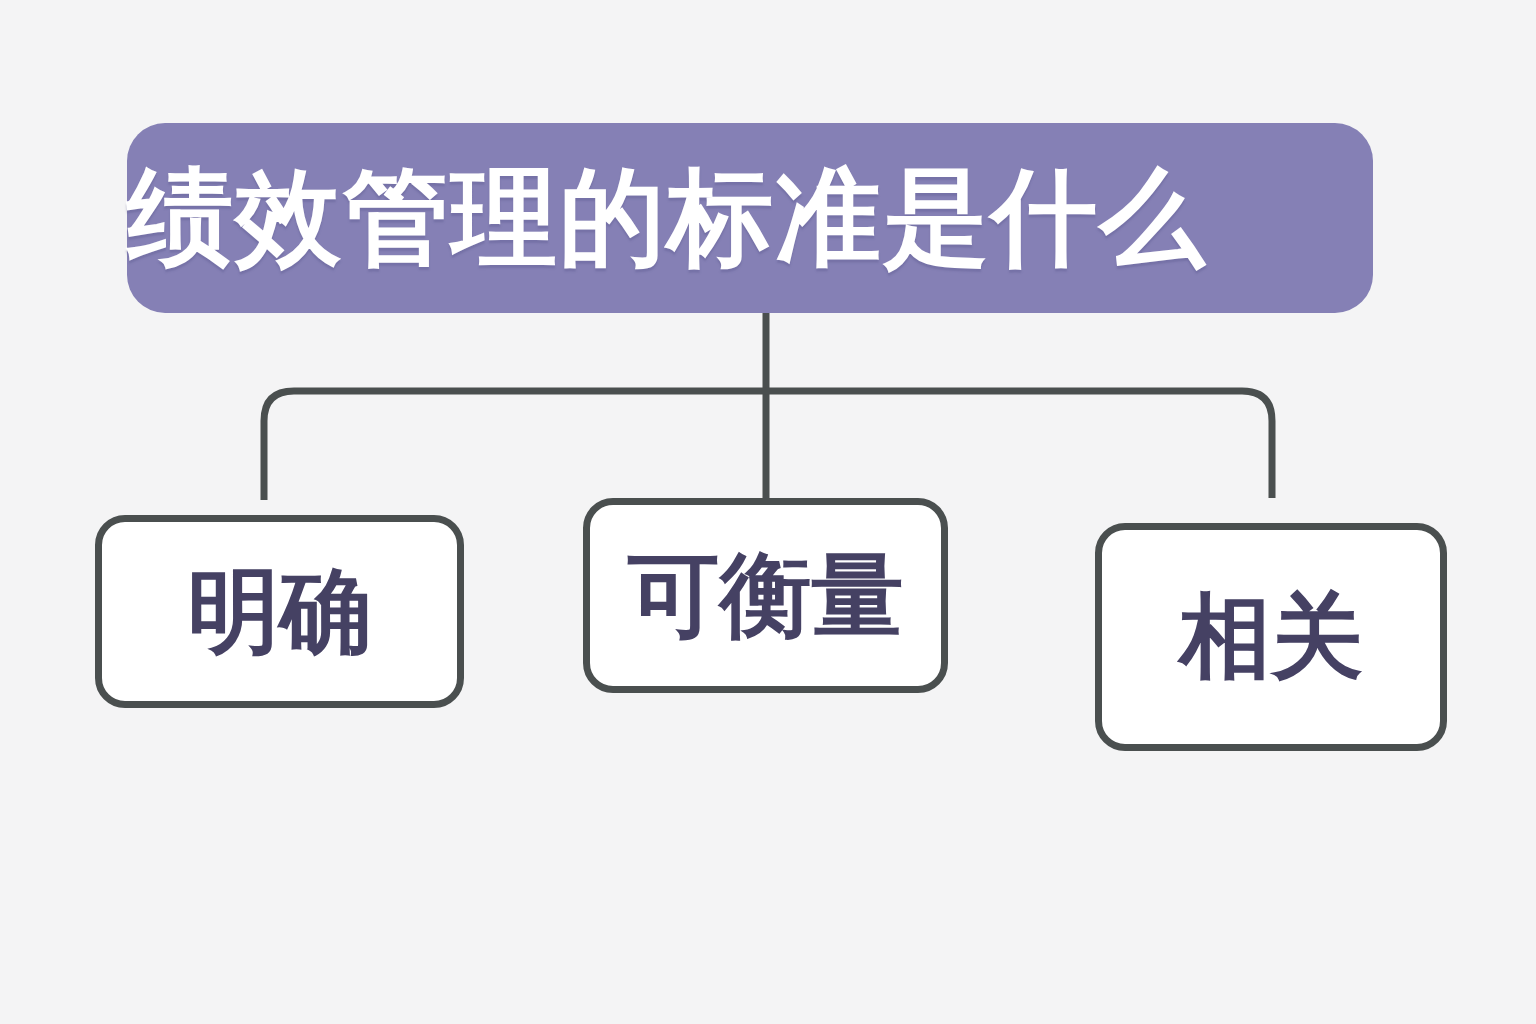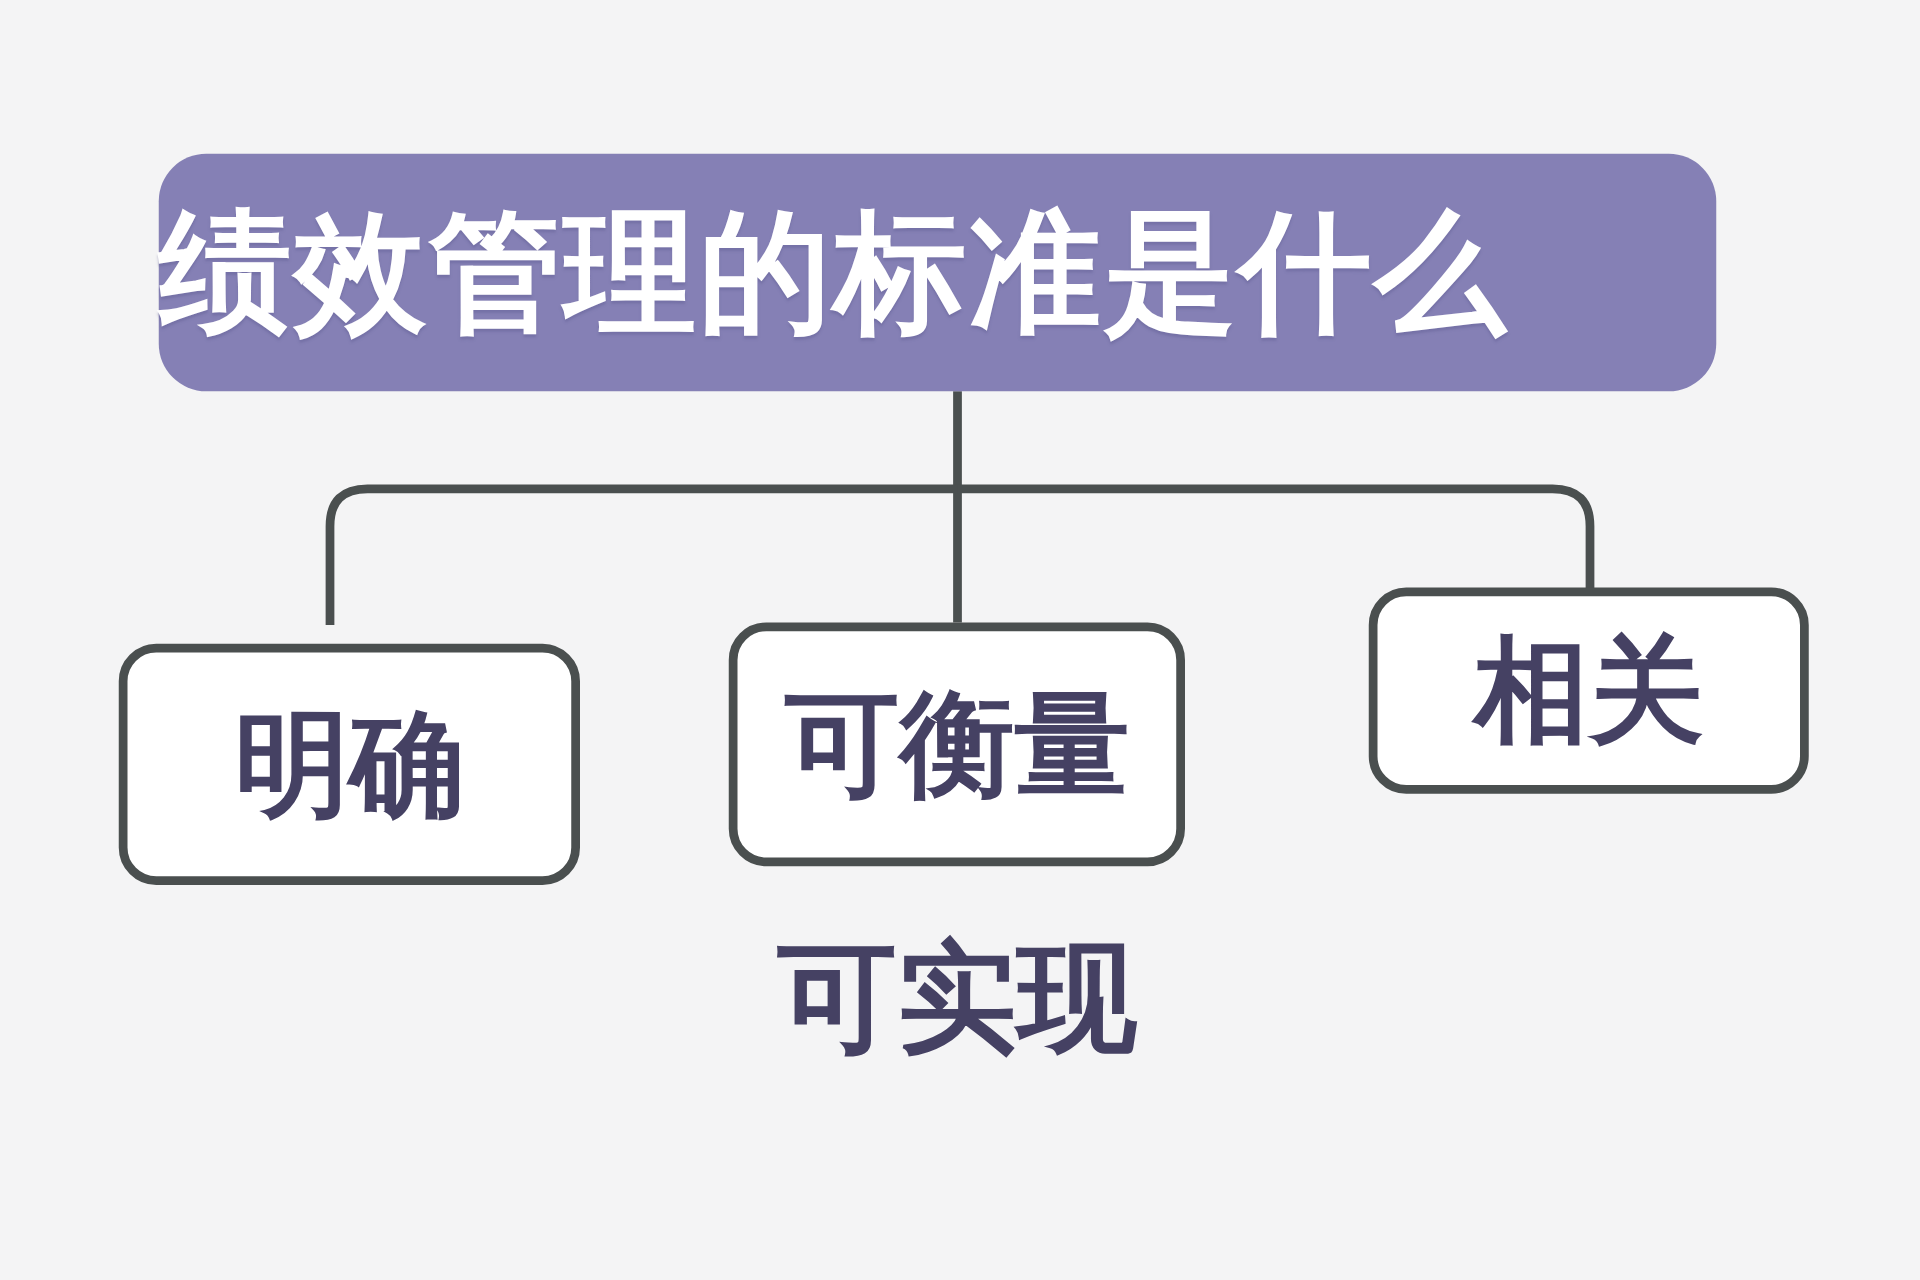--- a/index.html
+++ b/index.html
@@ -60,21 +60,21 @@
     justify-content: center;
   }
   .node-box .node-text {
     color: #454163;
     font-size: 92px;
     font-weight: bold;
     white-space: nowrap;
   }
   .node-left   { left:  95px; top: 472px; width: 369px; height: 193px; margin-top: 43px; }
   .node-middle { left: 583px; top: 498px; width: 365px; height: 195px; }
-  .node-right  { left: 1095px; top: 470px; width: 352px; height: 165px; }
+  .node-right  { left: 1095px; top: 523px; width: 352px; height: 228px; }
   .footnote {
     position: absolute;
     left: 583px;
     top: 735px;
     width: 365px;
     text-align: center;
     color: #454163;
     font-size: 96px;
     font-weight: bold;
     white-space: nowrap;
@@ -103,15 +103,14 @@
   </div>
 
   <div class="node-box node-middle">
     <span class="node-text">可衡量</span>
   </div>
 
   <div class="node-box node-right">
     <span class="node-text">相关</span>
   </div>
 
-  <div class="footnote">可实现</div>
 
 </div>
 
 </body></html>

